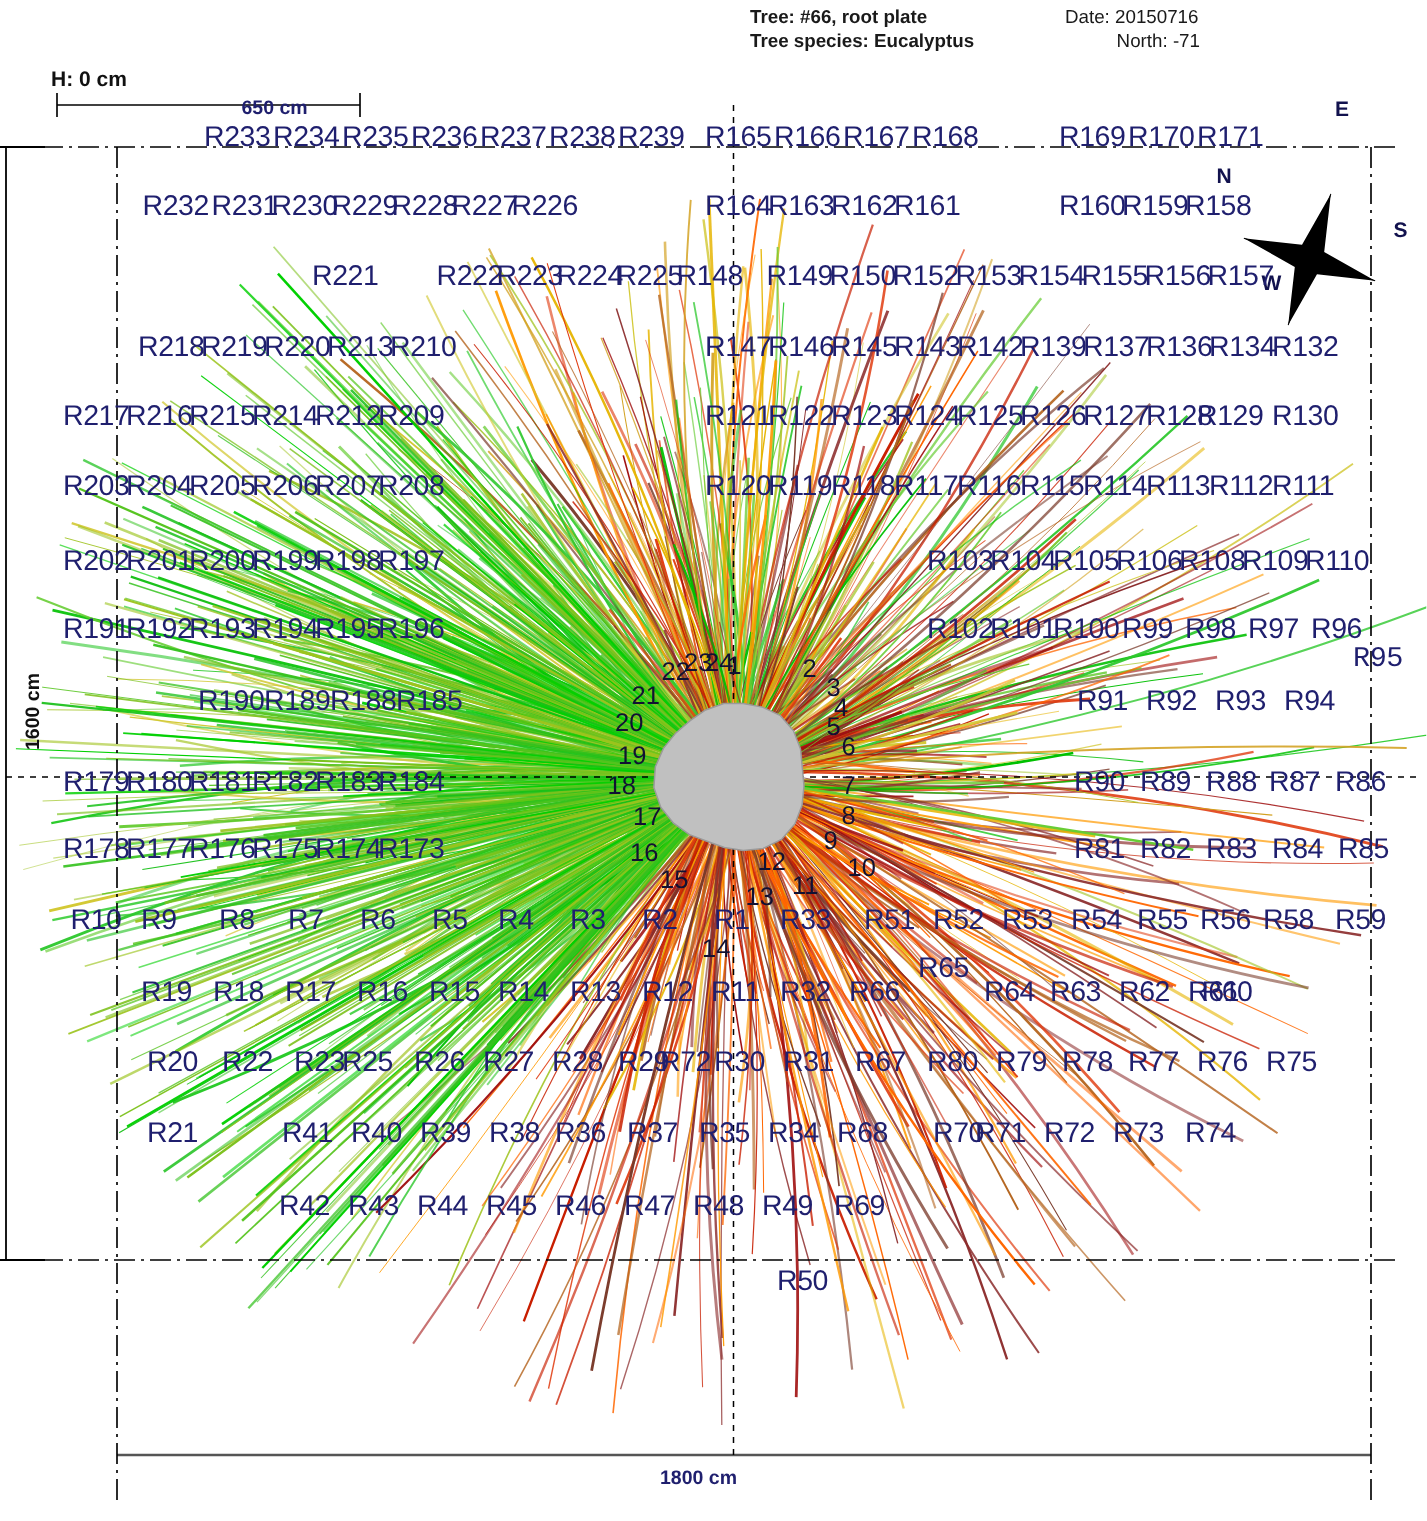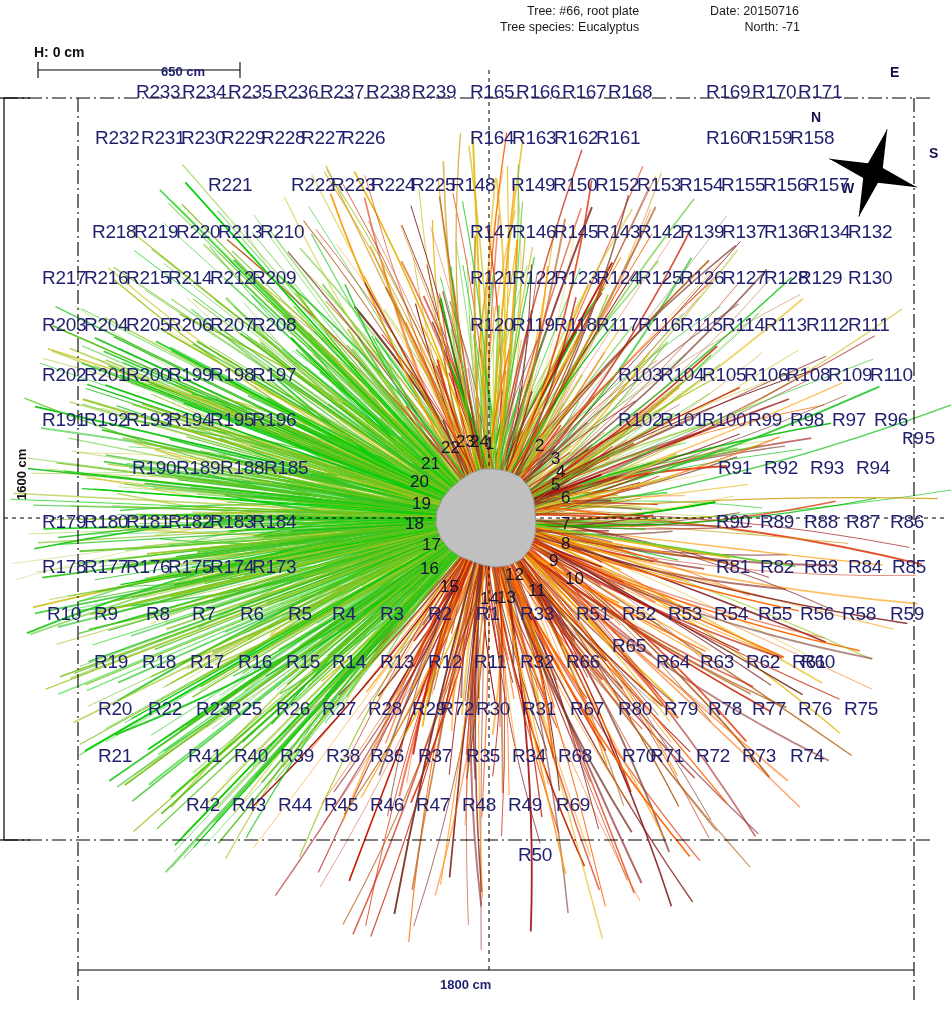--- a/index.html
+++ b/index.html
@@ -5,21 +5,21 @@
   html,body{margin:0;padding:0;background:#fff;}
   body{
     width:951px;height:1014px;position:relative;overflow:hidden;
     font-family:"Liberation Sans","DejaVu Sans",sans-serif;
     -webkit-font-smoothing:antialiased;
   }
   
   #header{position:absolute;left:0;top:0;width:951px;height:40px;color:#1a1a1a;font-size:12.5px;}
   #header .col{position:absolute;top:3px;line-height:16px;}
   #header .c1{left:232px;text-align:left;}
-  #header .c2{left:500px;text-align:right;}
+  #header .c2{left:500px;text-align:left;font-weight:bold;}
   #header .c3{left:710px;text-align:left;}
   #header .r2{display:block;}
   #header .c1 .r2{margin-left:0;}
   #header .c3 .r2{text-align:right;width:90px;}
 
   
   #canvas{position:absolute;left:0;top:40px;width:951px;height:974px;}
   #canvas svg{position:absolute;left:0;top:0;}
 
   
@@ -1656,21 +1656,21 @@
 <div class="nlabel" style="left: 556px; top: 463px;">4</div>
 <div class="nlabel" style="left: 551px; top: 476px;">5</div>
 <div class="nlabel" style="left: 561px; top: 489px;">6</div>
 <div class="nlabel" style="left: 561px; top: 515px;">7</div>
 <div class="nlabel" style="left: 561px; top: 535px;">8</div>
 <div class="nlabel" style="left: 549px; top: 552px;">9</div>
 <div class="nlabel" style="left: 537px; top: 570px; margin-left: 28px;">10</div>
 <div class="nlabel" style="left: 528px; top: 582px;">11</div>
 <div class="nlabel" style="left: 505px; top: 566px;">12</div>
 <div class="nlabel" style="left: 497px; top: 589px;">13</div>
-<div class="nlabel" style="left: 468px; top: 590px; padding-left: 12px;">14</div>
+<div class="nlabel" style="left: 468px; top: 624px;">14</div>
 <div class="nlabel" style="left: 440px; top: 578px;">15</div>
 <div class="nlabel" style="left: 420px; top: 560px;">16</div>
 <div class="nlabel" style="left: 422px; top: 536px;">17</div>
 <div class="nlabel" style="left: 405px; top: 515px;">18</div>
 <div class="nlabel" style="left: 412px; top: 495px;">19</div>
 <div class="nlabel" style="left: 410px; top: 473px;">20</div>
 <div class="nlabel" style="left: 421px; top: 455px;">21</div>
 <div class="nlabel" style="left: 441px; top: 439px;">22</div>
 <div class="nlabel" style="left: 456px; top: 433px;">23</div>
 <div class="nlabel" style="left: 470px; top: 433px;">24</div>

